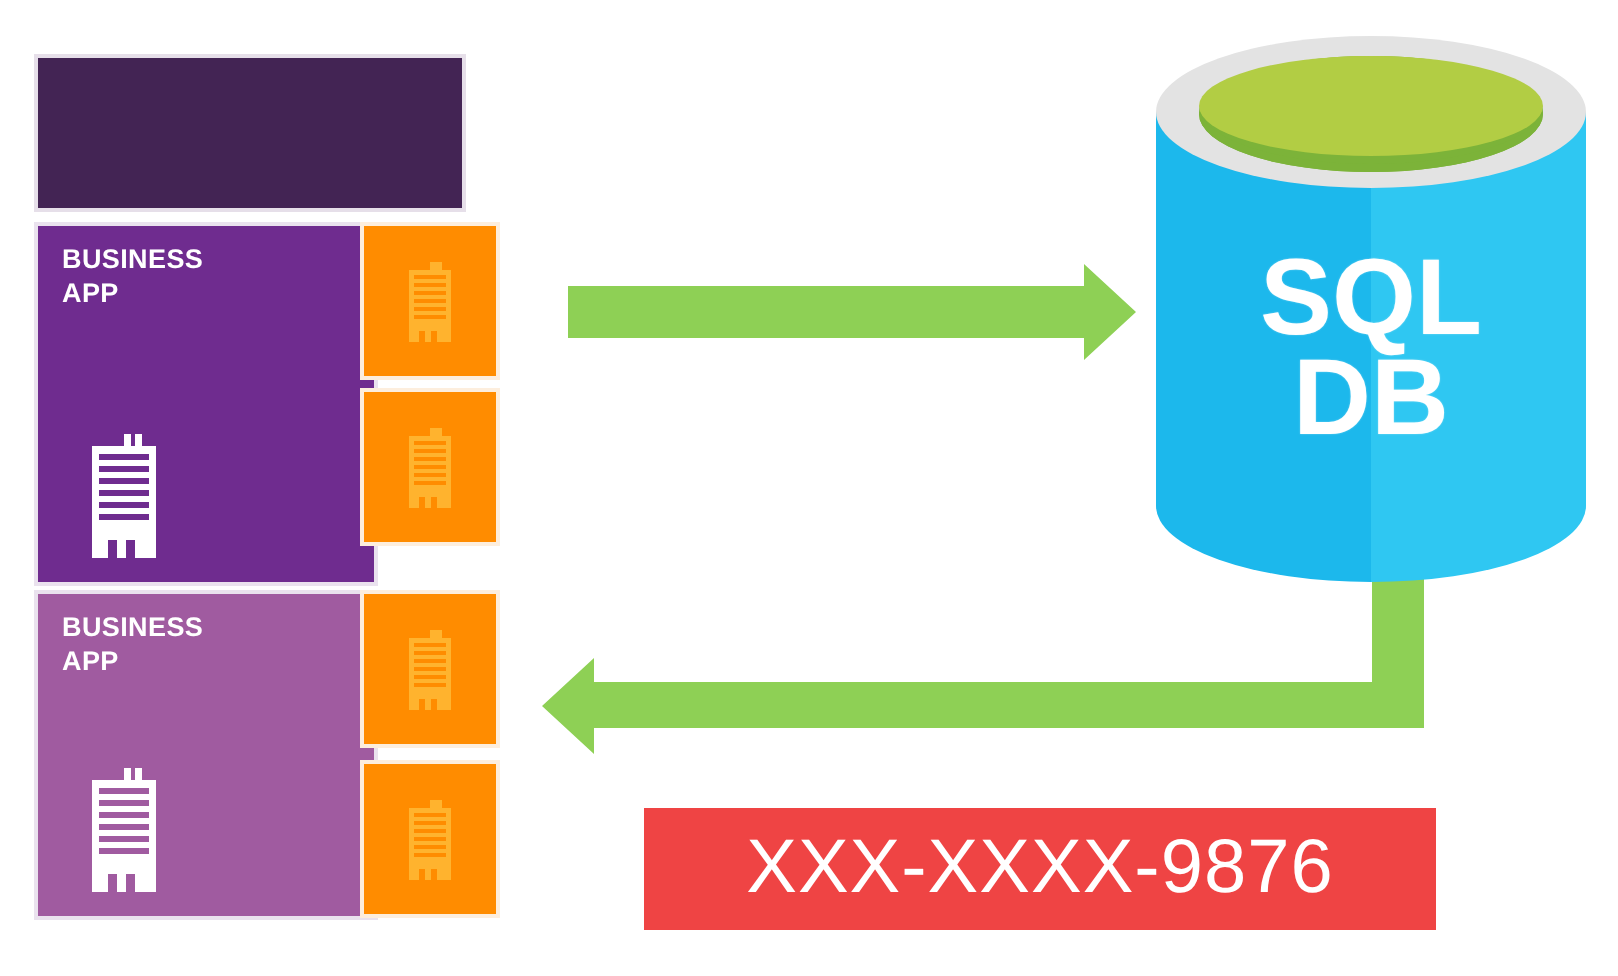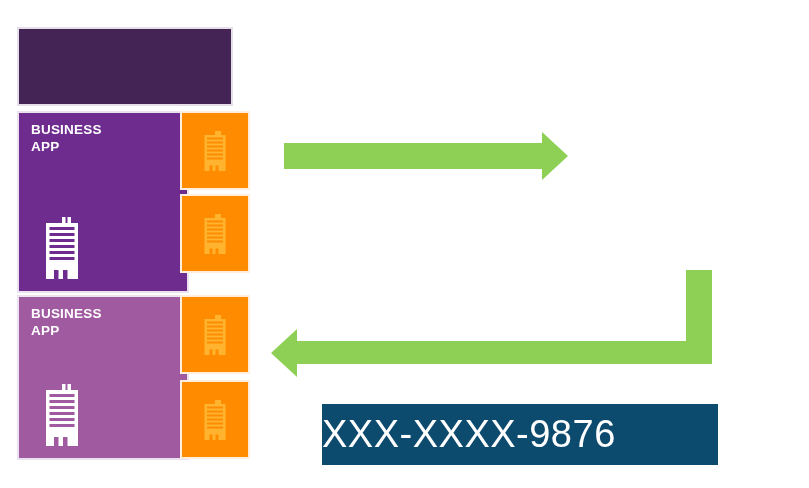--- a/index.html
+++ b/index.html
@@ -134,23 +134,24 @@
     text-shadow: 0 0 1px rgba(255,255,255,0.4);
   }
 
   
   .number-bar {
     position: absolute;
     left: 322px;
     top: 404px;
     width: 396px;
     height: 61px;
-    background: #0c4a6e;
+    background: #ef4444;
     display: flex;
     align-items: center;
+    justify-content: center;
   }
   .number-bar-text {
     color: #ffffff;
     font-size: 38px;
     font-weight: normal;
     letter-spacing: 0.5px;
   }
 </style>
 </head>
 <body>
@@ -269,18 +270,36 @@
 
     <g>
       <path d="M 284 143 L 542 143 L 542 132 L 568 156 L 542 180 L 542 169 L 284 169 Z" fill="#8ed055"></path>
     </g>
 
     <g>
       <path d="M 686 270 L 712 270 L 712 364 L 297 364 L 297 377 L 271 353 L 297 329 L 297 341 L 686 341 Z" fill="#8ed055"></path>
     </g>
   </svg>
 
+  <div class="cylinder">
+    <svg viewBox="0 0 215 273" width="215" height="273">
+
+      <path d="M 0 38 L 0 235 A 107.5 38 0 0 0 107.5 273 L 107.5 38 Z" fill="#1cb8ec"></path>
+
+      <path d="M 215 38 L 215 235 A 107.5 38 0 0 1 107.5 273 L 107.5 38 Z" fill="#2fc7f2"></path>
+
+      <ellipse cx="107.5" cy="38" rx="107.5" ry="38" fill="#e3e3e3"></ellipse>
+
+      <ellipse cx="107.5" cy="39" rx="86" ry="29" fill="#7cb339"></ellipse>
+
+      <path d="M 21.5 39 A 86 29 0 0 1 193.5 39 A 86 26 0 0 0 21.5 39 Z" fill="#b2cd44"></path>
+      <ellipse cx="107.5" cy="35" rx="86" ry="25" fill="#b2cd44"></ellipse>
+      <path d="M 21.5 35 A 86 29 0 0 0 193.5 35 L 193.5 39 A 86 29 0 0 1 21.5 39 Z" fill="#7cb339"></path>
+    </svg>
+    <div class="cyl-label">SQL
+DB</div>
+  </div>
 
   <div class="number-bar">
     <span class="number-bar-text">XXX-XXXX-9876</span>
   </div>
 
 </div>
 
 </body></html>

